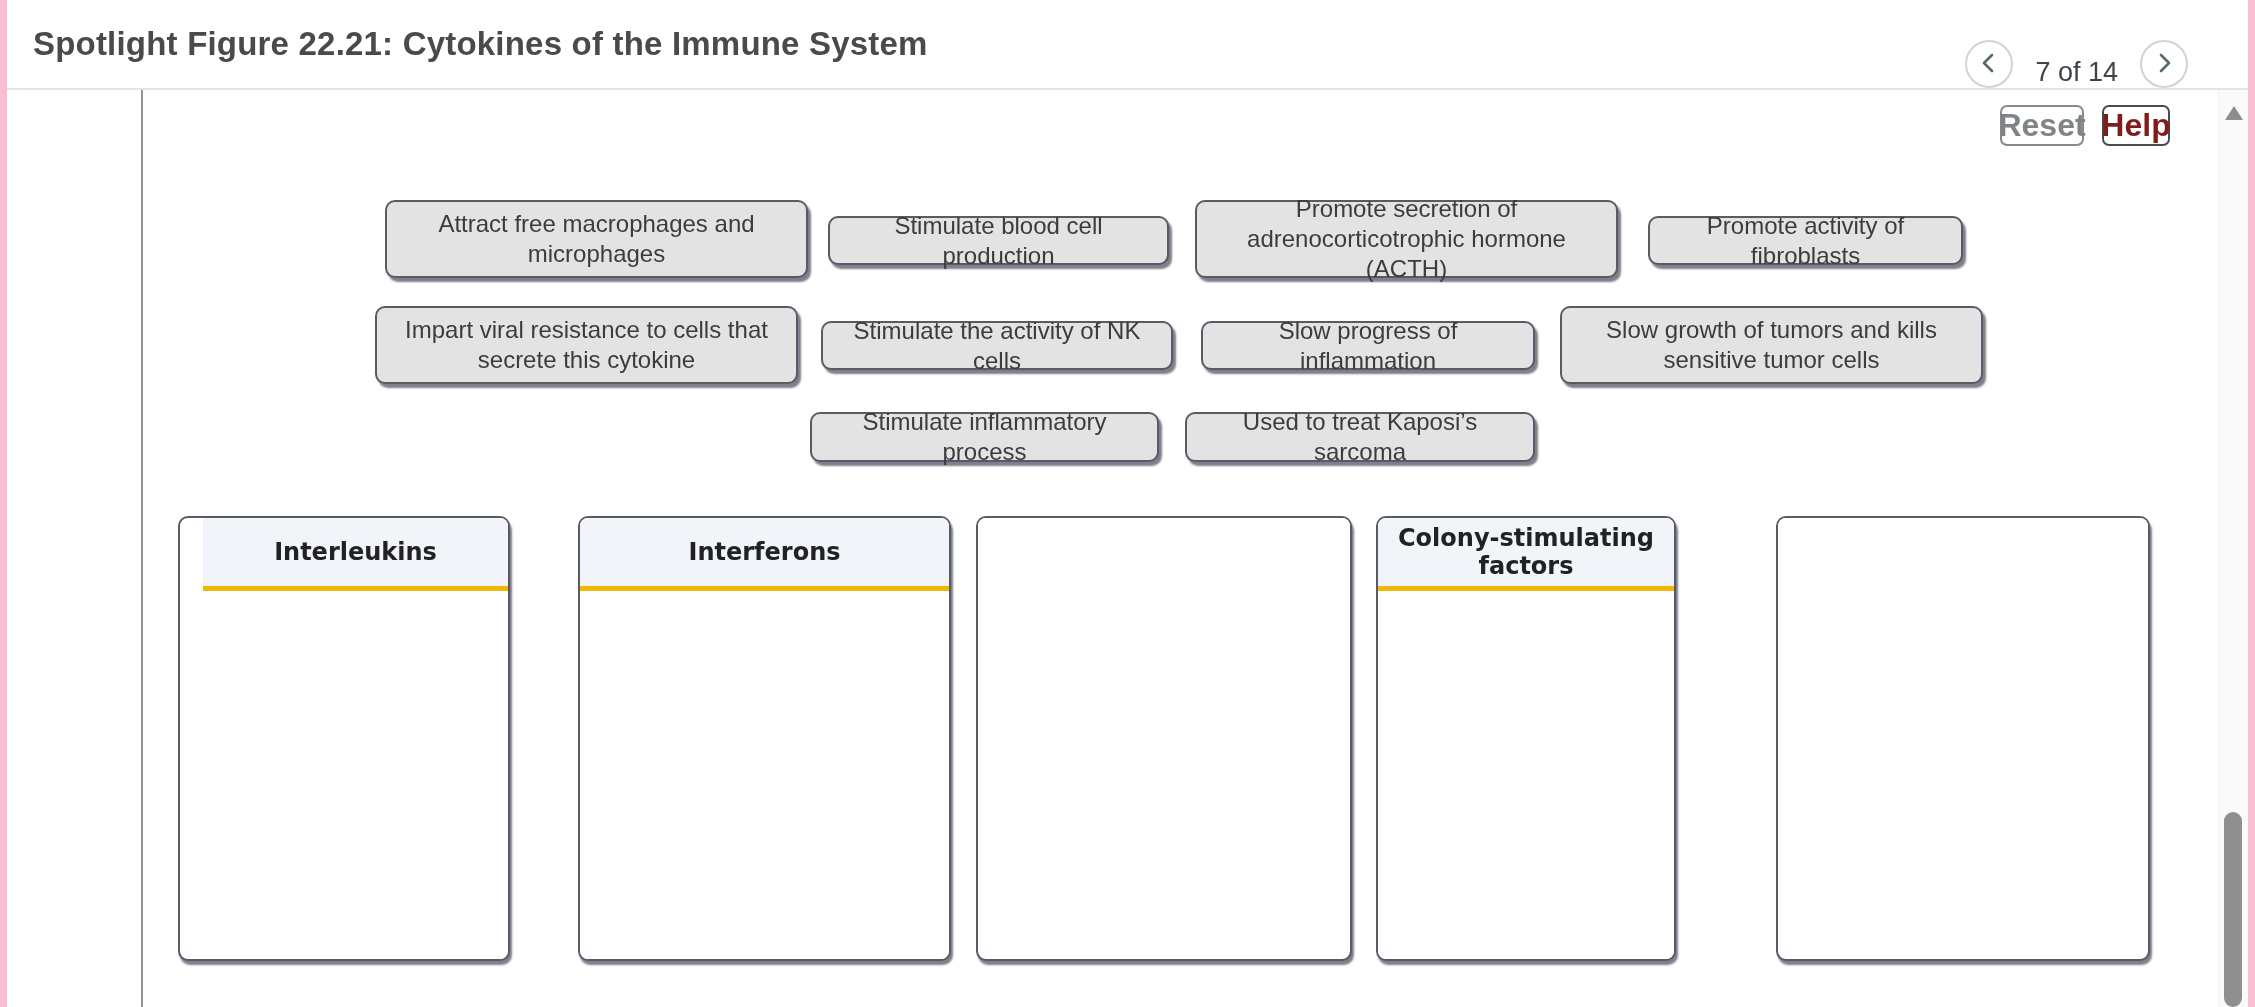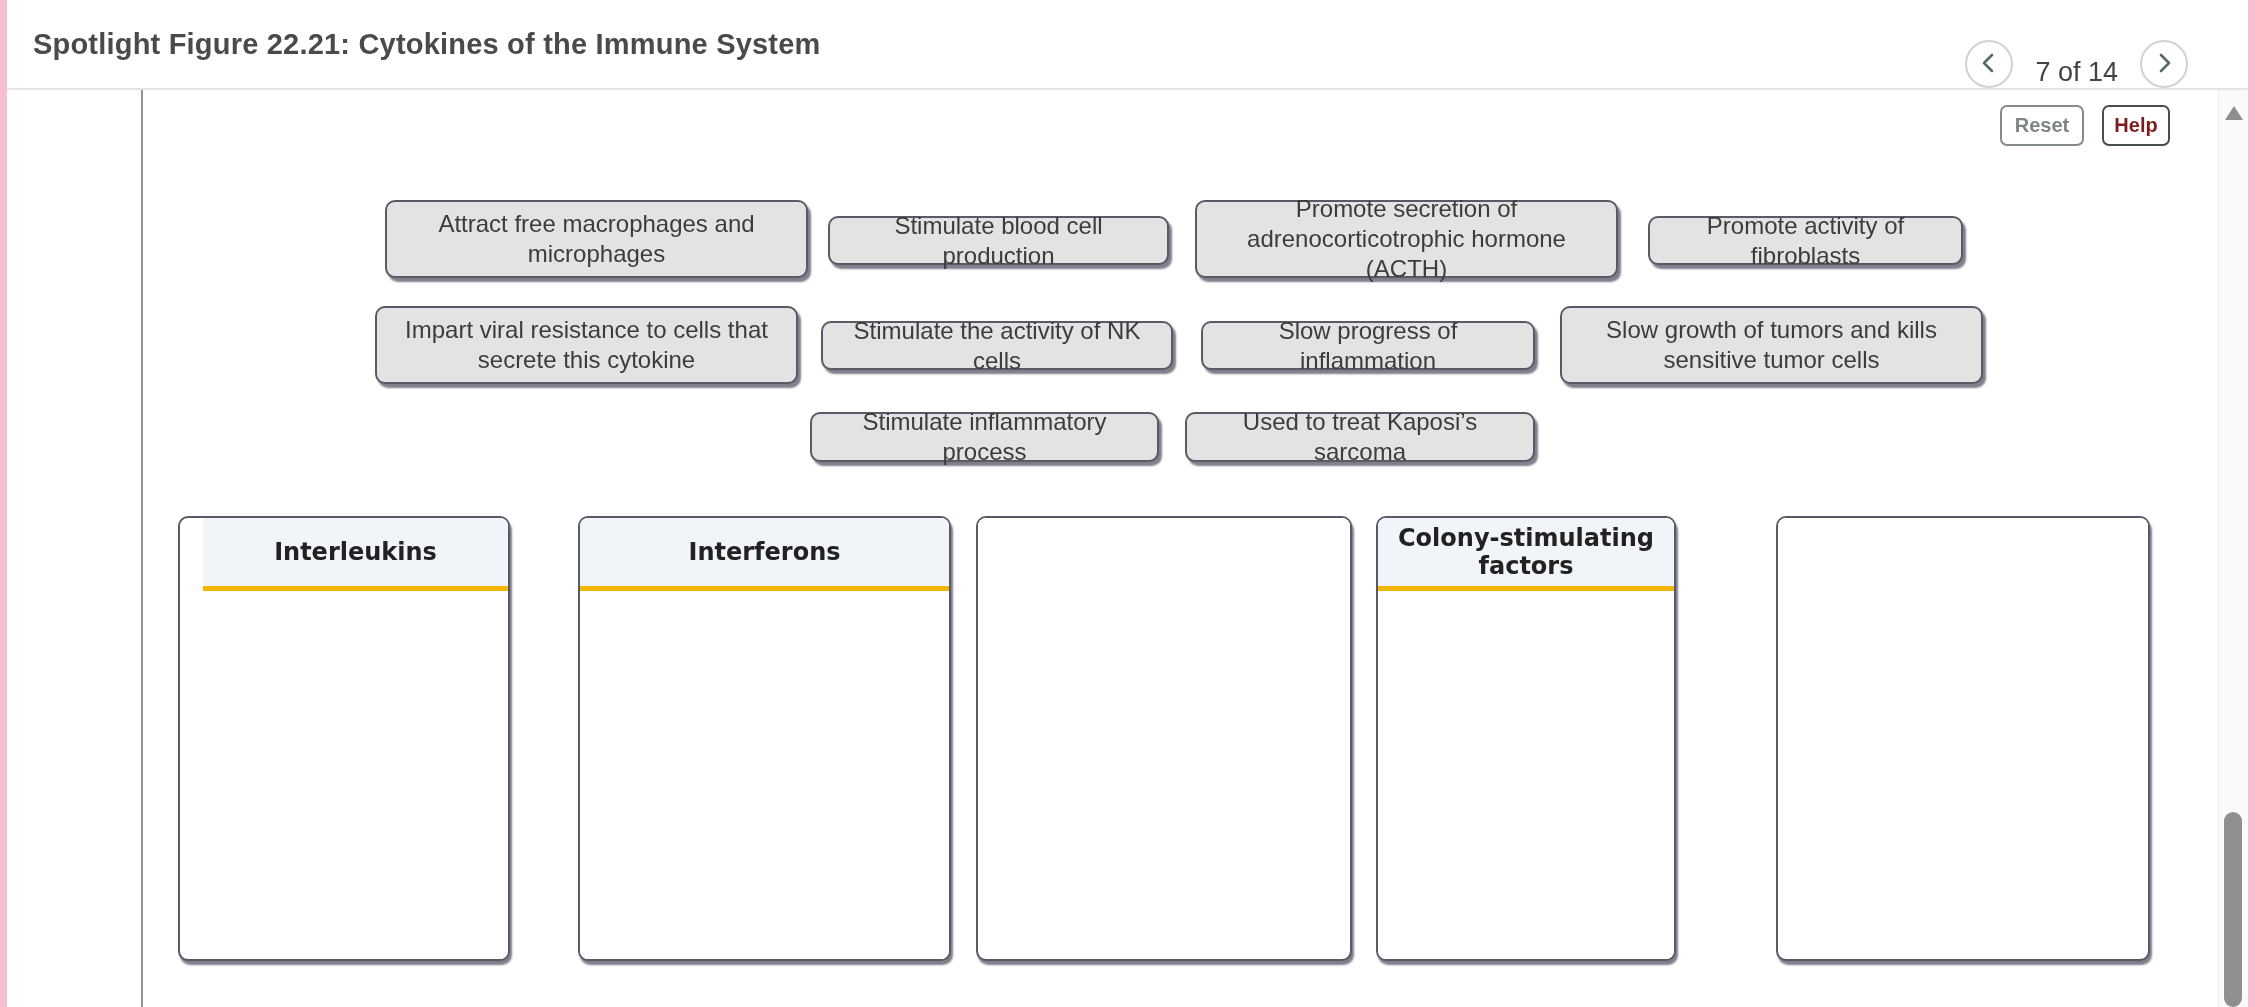--- a/index.html
+++ b/index.html
@@ -16,29 +16,29 @@
     width:2255px;height:1007px;position:relative;background:#ffffff;
     font-family:"Liberation Sans",sans-serif;overflow:hidden;
   }
   .edge-strip{position:absolute;top:0;width:7px;height:1007px;background:var(--edge-pink);z-index:50;}
   .edge-left{left:0;}
   .edge-right{right:0;}
 
   
   .header{position:absolute;left:7px;right:7px;top:0;height:88px;background:#fff;border-bottom:2px solid #e4e4e4;}
   .page-title{position:absolute;left:26px;top:0;height:88px;display:flex;align-items:center;
-    font-size:29px;font-weight:bold;color:#4a4a4a;letter-spacing:0.2px;}
+    font-size:33px;font-weight:bold;color:#4a4a4a;letter-spacing:0.2px;}
   .pager{position:absolute;right:60px;top:0;height:88px;display:flex;align-items:flex-end;gap:22px;}
   .pager-btn{width:48px;height:48px;border:2px solid #d2d2d2;border-radius:50%;background:#fff;
     display:flex;align-items:center;justify-content:center;cursor:pointer;padding:0;}
   .pager-label{font-size:27px;color:#3f4448;}
 
   
   .btn{position:absolute;background:#fff;border-radius:7px;display:flex;align-items:center;justify-content:center;
-    font-size:20px;cursor:pointer;text-align:center;}
+    font-size:32px;cursor:pointer;text-align:center;}
   .btn-reset{left:2000px;top:105px;width:84px;height:41px;border:2px solid #858b8d;color:#7f8587;font-weight:bold;}
   .btn-help{left:2102px;top:105px;width:68px;height:41px;border:2px solid #484e50;color:#7f1d1d;font-weight:bold;}
 
   
   .v-divider{position:absolute;left:141px;top:90px;width:2px;height:917px;background:#939393;}
   .scrollbar{position:absolute;left:2218px;top:90px;width:30px;height:917px;background:#fafafa;border-left:1px solid #f0f0f0;}
   .scroll-up-arrow{position:absolute;left:6px;top:16px;width:0;height:0;
     border-left:9px solid transparent;border-right:9px solid transparent;border-bottom:14px solid #8d8d8d;cursor:pointer;}
   .scroll-thumb{position:absolute;left:5px;top:722px;width:18px;height:195px;background:#8f8f8f;border-radius:9px;cursor:grab;}
 

